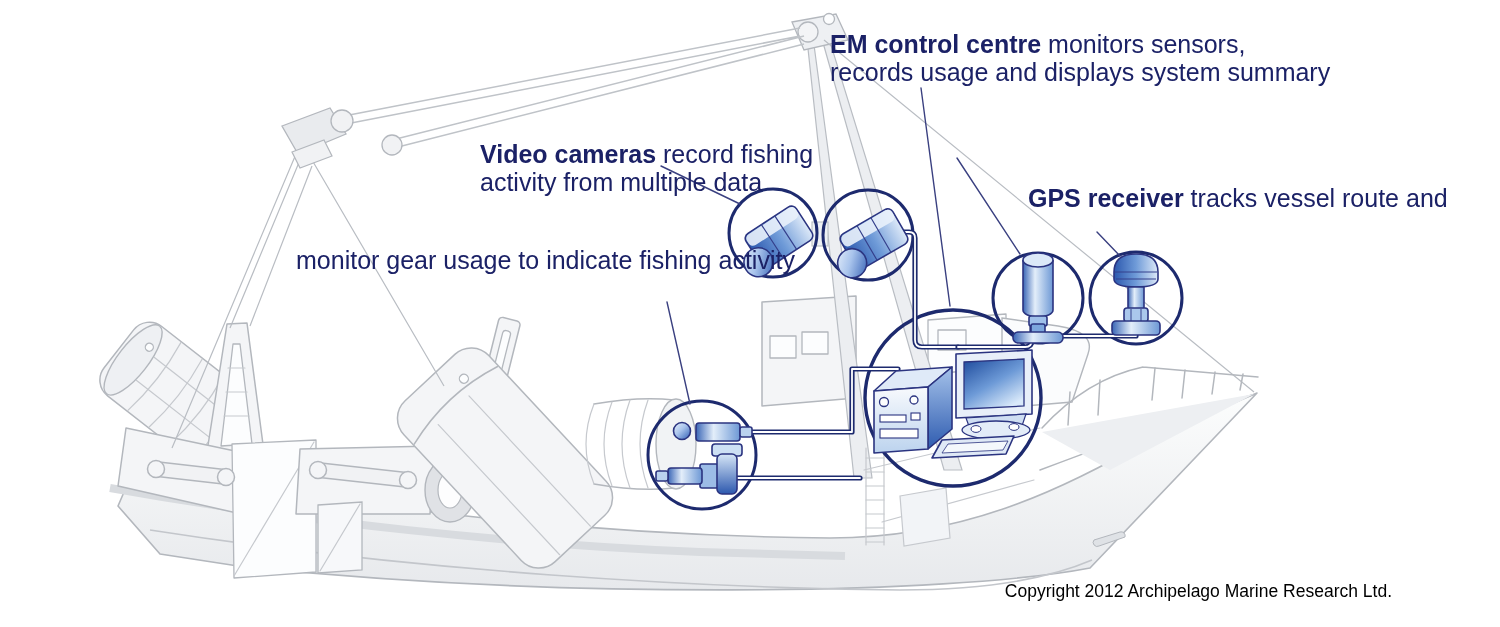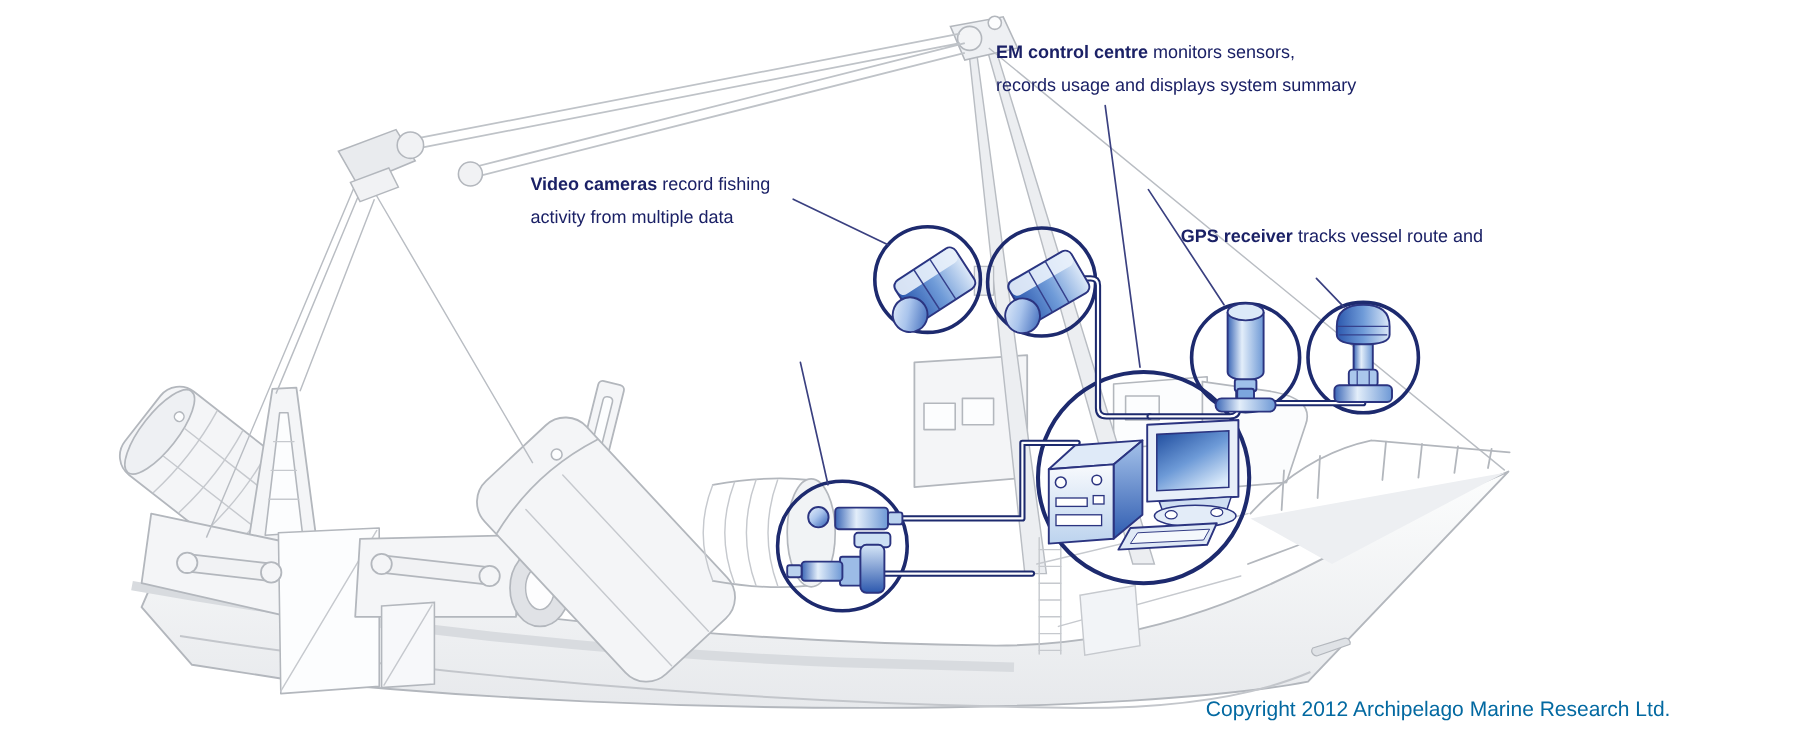--- a/index.html
+++ b/index.html
@@ -1,21 +1,21 @@
 <!DOCTYPE html>
 <html><head>
 <meta charset="utf-8">
 <style>
   html,body{margin:0;padding:0;background:#ffffff;}
   .stage{position:relative;width:1500px;height:627px;background:#ffffff;overflow:hidden;
          font-family:"Liberation Sans",sans-serif;}
   .stage svg{position:absolute;left:0;top:0;}
-  .label{position:absolute;color:#1b2166;font-size:15px;line-height:28px;white-space:nowrap;}
+  .label{position:absolute;color:#1b2166;font-size:25px;line-height:28px;white-space:nowrap;}
   .label b{font-weight:700;}
-  .copyright{position:absolute;top:581px;right:108px;color:#0369a1;font-size:17.5px;}
+  .copyright{position:absolute;top:581px;right:108px;color:#000000;font-size:17.5px;}
   .ln{stroke:#b3b7bd;fill:none;stroke-width:1.5;stroke-linecap:round;stroke-linejoin:round;}
   .lt{stroke:#c6c9ce;fill:none;stroke-width:1.2;stroke-linecap:round;}
   .fl{fill:#f4f5f7;stroke:#b3b7bd;stroke-width:1.5;stroke-linejoin:round;}
   .fw{fill:#fcfdfe;stroke:#b3b7bd;stroke-width:1.3;stroke-linejoin:round;}
   .dv{stroke:#2b3480;stroke-width:1.6;stroke-linejoin:round;}
   .circ{fill:none;stroke:#1d2a6e;}
   .wire{stroke:#1d2a6e;stroke-width:5.2;fill:none;stroke-linejoin:round;stroke-linecap:round;}
   .wcore{stroke:#ffffff;stroke-width:1.8;fill:none;stroke-linejoin:round;stroke-linecap:round;}
   .ptr{stroke:#3a4080;stroke-width:1.4;fill:none;stroke-linecap:round;}
 </style>
@@ -269,26 +269,27 @@
 </svg>
 
   <div class="label" style="left:830px;top:30px">
     <div class="l1"><b>EM control centre</b><span> monitors sensors,</span></div>
     <div class="l2">records usage and displays system summary</div>
   </div>
 
   <div class="label" style="left:963px;top:106px">
   </div>
 
-  <div class="label" style="left:984px;top:184px">
+  <div class="label" style="left:1028px;top:184px">
     <div class="l1"><b>GPS receiver</b><span> tracks vessel route and</span></div>
   </div>
 
-  <div class="label" style="left:442px;top:140px">
+  <div class="label" style="left:480px;top:140px">
     <div class="l1"><b>Video cameras</b><span> record fishing</span></div>
     <div class="l2">activity from multiple data</div>
   </div>
 
   <div class="label" style="left:296px;top:246px">
+    <div class="l2">monitor gear usage to indicate fishing activity</div>
   </div>
 
   <div class="copyright">Copyright 2012 Archipelago Marine Research Ltd.</div>
 </div>
 
 </body></html>

